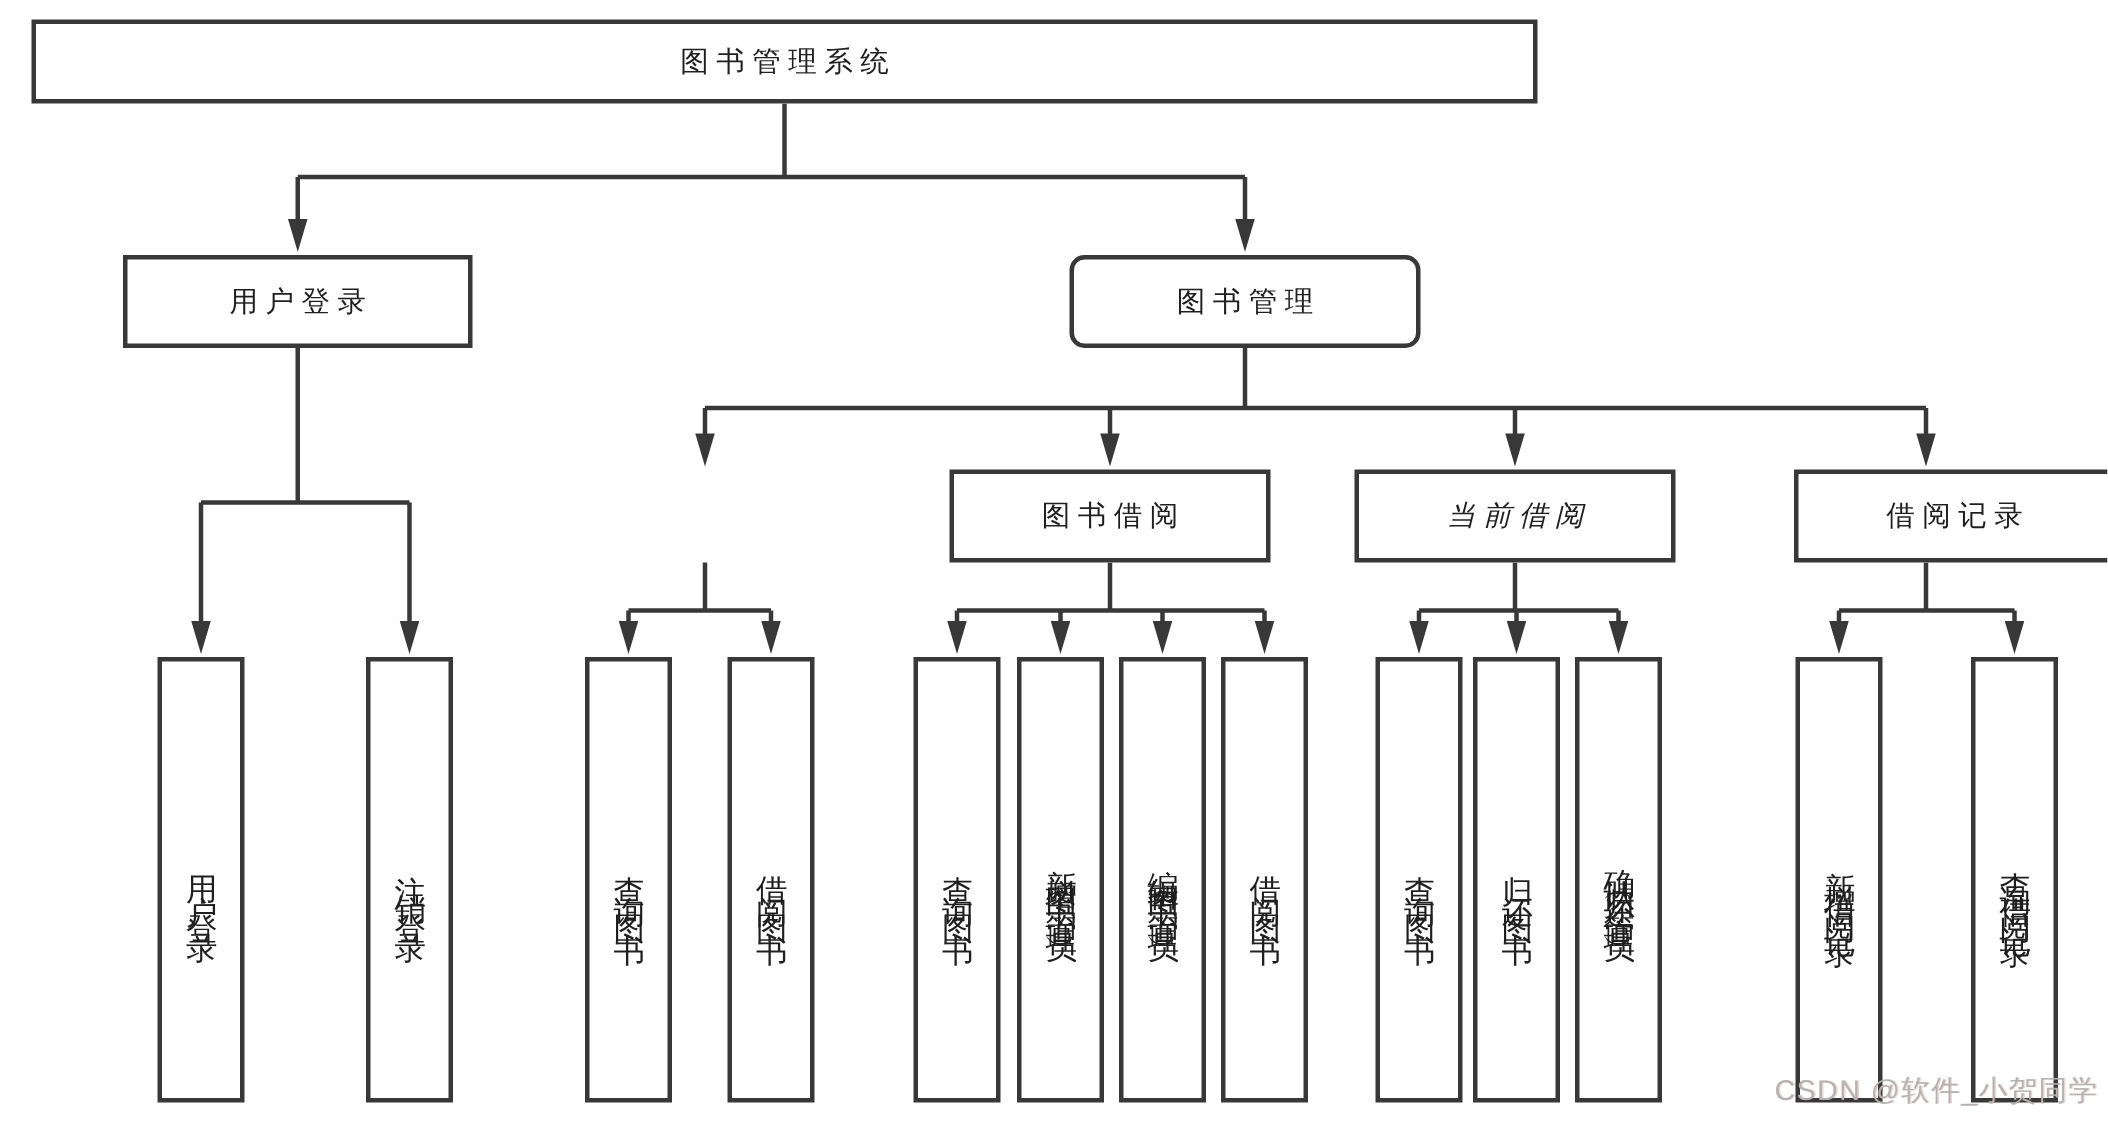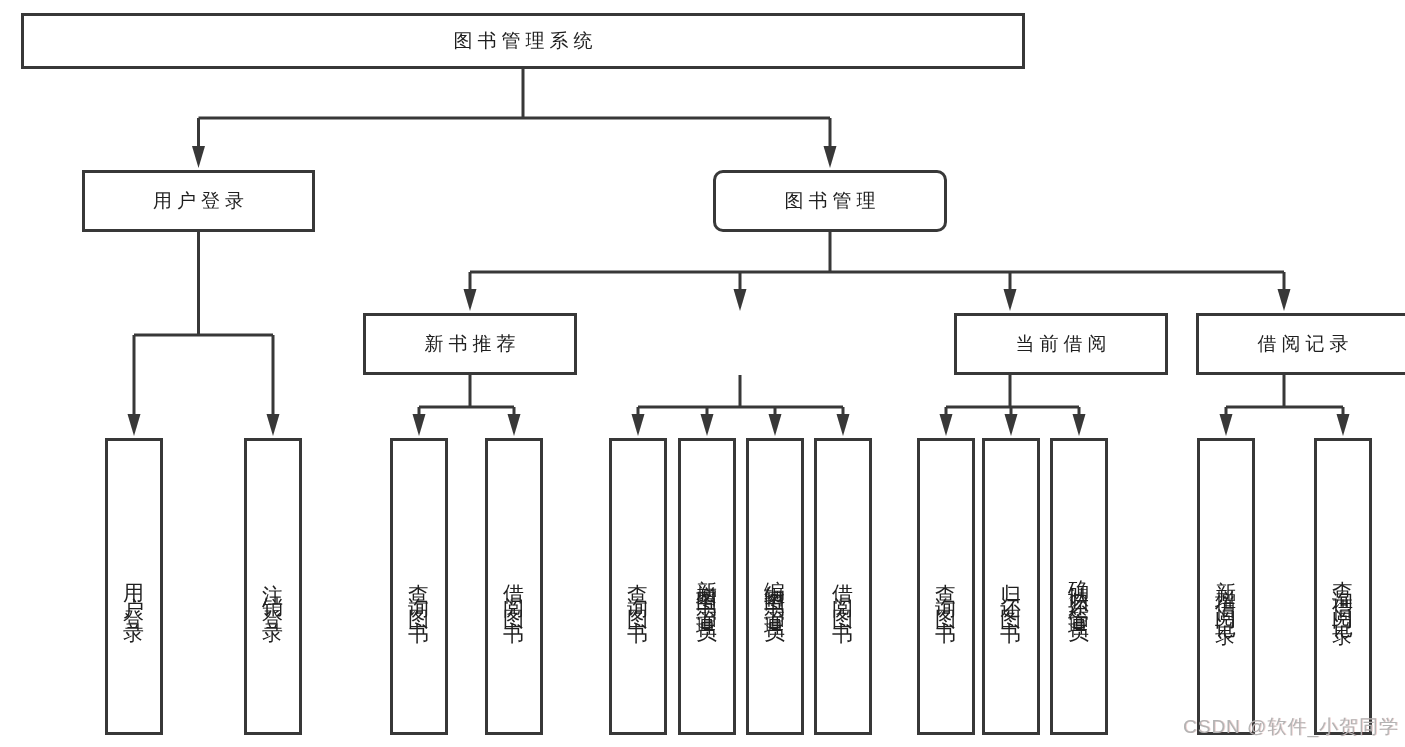--- a/index.html
+++ b/index.html
@@ -110,24 +110,24 @@
     <span class="hlabel">图书管理系统</span>
   </div>
 
   <div class="node lvl2" style="left:82px;width:233px;">
     <span class="hlabel">用户登录</span>
   </div>
   <div class="node lvl2" style="left:713px;width:234px;border-radius:10px;">
     <span class="hlabel">图书管理</span>
   </div>
 
-  <div class="node lvl3" style="left:363px;">
-    <span class="hlabel">新书推荐</span>
+  <div class="node lvl3" style="left:633px;">
+    <span class="hlabel">图书借阅</span>
   </div>
-  <div class="node lvl3" style="left:954px;">
+  <div class="node lvl3" style="left:903px;font-style:italic;">
     <span class="hlabel">当前借阅</span>
   </div>
   <div class="node lvl3" style="left:1177px;margin-left:19px;">
     <span class="hlabel">借阅记录</span>
   </div>
 
   <div class="leaf s4" style="left:105px;">
     <span class="vlabel">用户登录</span>
   </div>
   <div class="leaf s4" style="left:244px;">

